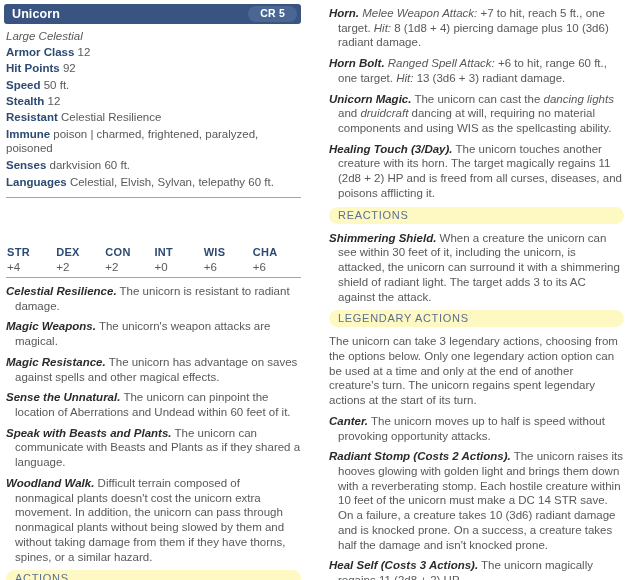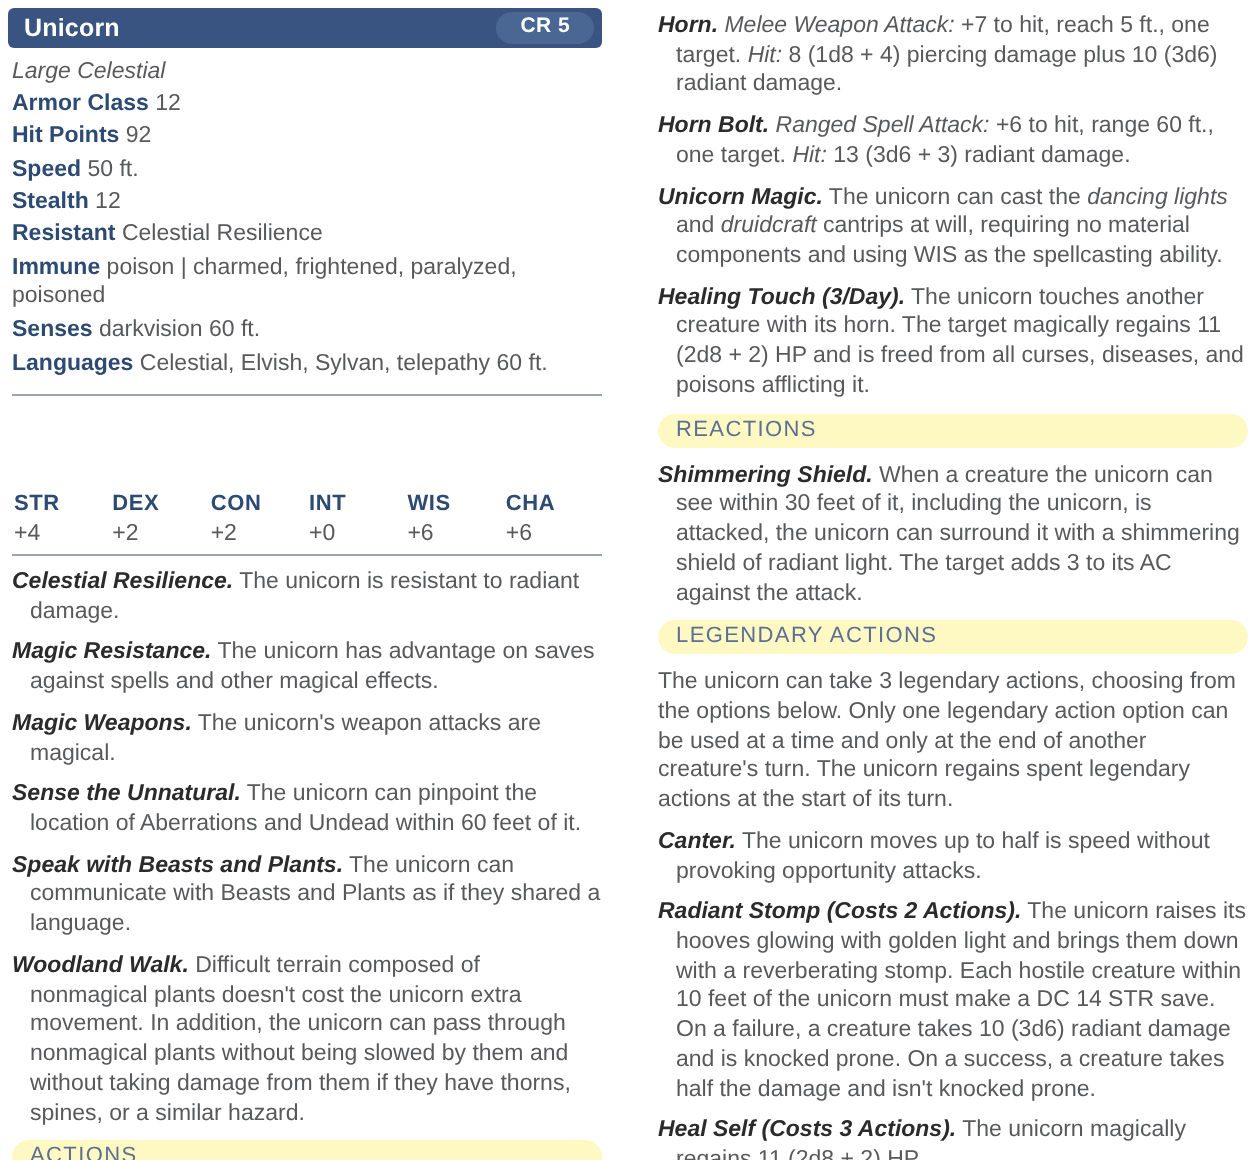--- a/index.html
+++ b/index.html
@@ -207,22 +207,22 @@
         <span class="ab-cell">+2</span>
         <span class="ab-cell">+2</span>
         <span class="ab-cell">+0</span>
         <span class="ab-cell">+6</span>
         <span class="ab-cell">+6</span>
       </div>
     </div>
 
     <div class="entries">
       <div class="entry"><span class="ename">Celestial Resilience.</span><span> The unicorn is resistant to radiant damage.</span></div>
+      <div class="entry"><span class="ename">Magic Weapons.</span><span> The unicorn's weapon attacks are magical.</span></div>
       <div class="entry"><span class="ename">Magic Resistance.</span><span> The unicorn has advantage on saves against spells and other magical effects.</span></div>
-      <div class="entry"><span class="ename">Magic Weapons.</span><span> The unicorn's weapon attacks are magical.</span></div>
       <div class="entry"><span class="ename">Sense the Unnatural.</span><span> The unicorn can pinpoint the location of Aberrations and Undead within 60 feet of it.</span></div>
       <div class="entry"><span class="ename">Speak with Beasts and Plants.</span><span> The unicorn can communicate with Beasts and Plants as if they shared a language.</span></div>
       <div class="entry"><span class="ename">Woodland Walk.</span><span> Difficult terrain composed of nonmagical plants doesn't cost the unicorn extra movement. In addition, the unicorn can pass through nonmagical plants without being slowed by them and without taking damage from them if they have thorns, spines, or a similar hazard.</span></div>
     </div>
 
     <div class="section-head">Actions</div>
 
     <div class="entries">
       <div class="entry"><span class="ename">Multiattack.</span><span> The unicorn makes one Hooves attack and one Horn attack, or it makes two Horn Bolt attacks.</span></div>
 
@@ -230,21 +230,21 @@
 
   </div>
 
   <div class="col col-right">
 
     <div class="entries" style="padding-top:6px;">
       <div class="entry"><span class="ename">Horn.</span><span class="ital"> Melee Weapon Attack:</span><span> +7 to hit, reach 5 ft., one target. </span><span class="ital">Hit:</span><span> 8 (1d8 + 4) piercing damage plus 10 (3d6) radiant damage.</span></div>
 
       <div class="entry"><span class="ename">Horn Bolt.</span><span class="ital"> Ranged Spell Attack:</span><span> +6 to hit, range 60 ft., one target. </span><span class="ital">Hit:</span><span> 13 (3d6 + 3) radiant damage.</span></div>
 
-      <div class="entry"><span class="ename">Unicorn Magic.</span><span> The unicorn can cast the </span><span class="ital">dancing lights</span><span> and </span><span class="ital">druidcraft</span><span> cantrips at will, requiring no material components and using WIS as the spellcasting ability.</span></div>
+      <div class="entry"><span class="ename">Unicorn Magic.</span><span> The unicorn can cast the </span><span class="ital">dancing lights</span><span> and </span><span class="ital">druidcraft</span><span> dancing at will, requiring no material components and using WIS as the spellcasting ability.</span></div>
 
       <div class="entry"><span class="ename">Healing Touch (3/Day).</span><span> The unicorn touches another creature with its horn. The target magically regains 11 (2d8 + 2) HP and is freed from all curses, diseases, and poisons afflicting it.</span></div>
     </div>
 
     <div class="section-head">Reactions</div>
 
     <div class="entries">
       <div class="entry"><span class="ename">Shimmering Shield.</span><span> When a creature the unicorn can see within 30 feet of it, including the unicorn, is attacked, the unicorn can surround it with a shimmering shield of radiant light. The target adds 3 to its AC against the attack.</span></div>
     </div>
 

